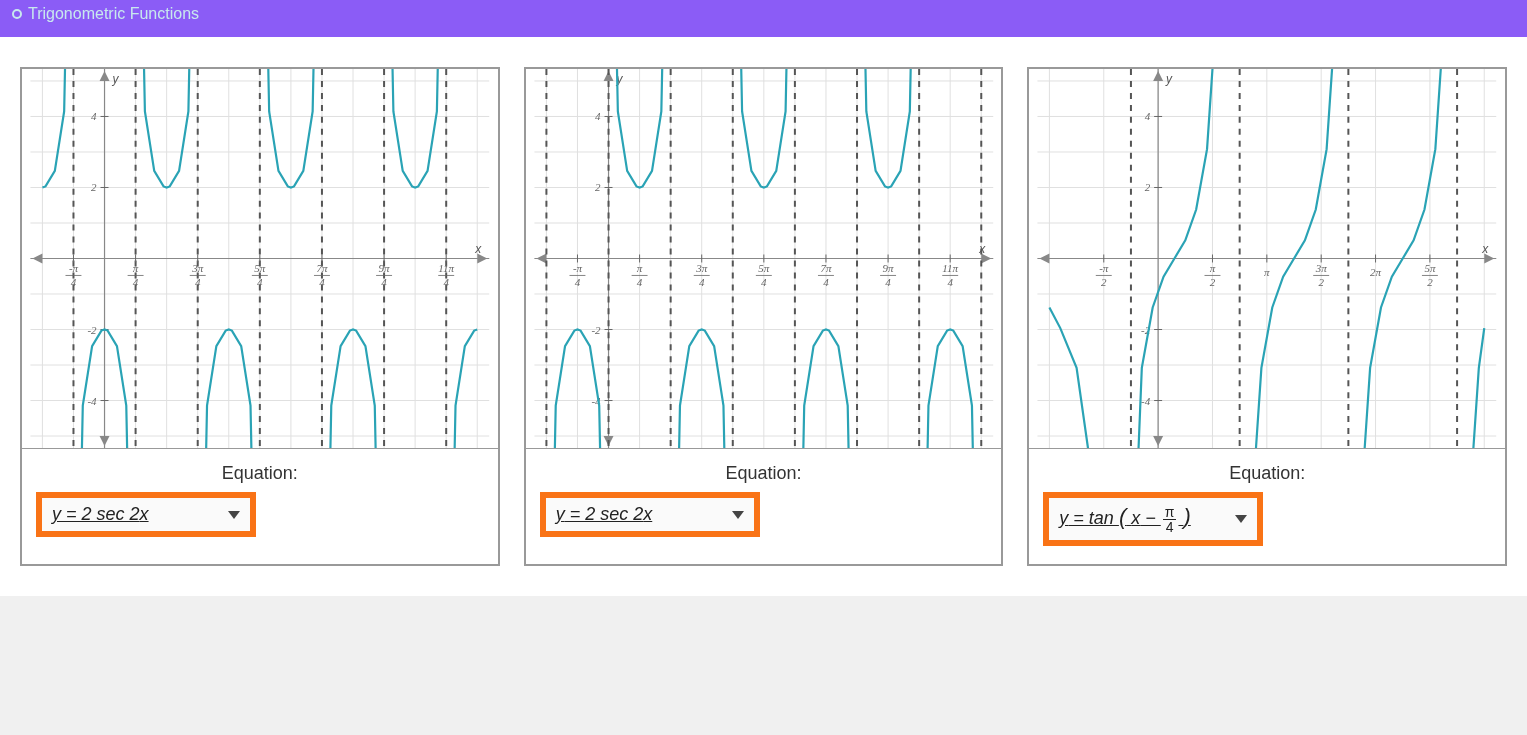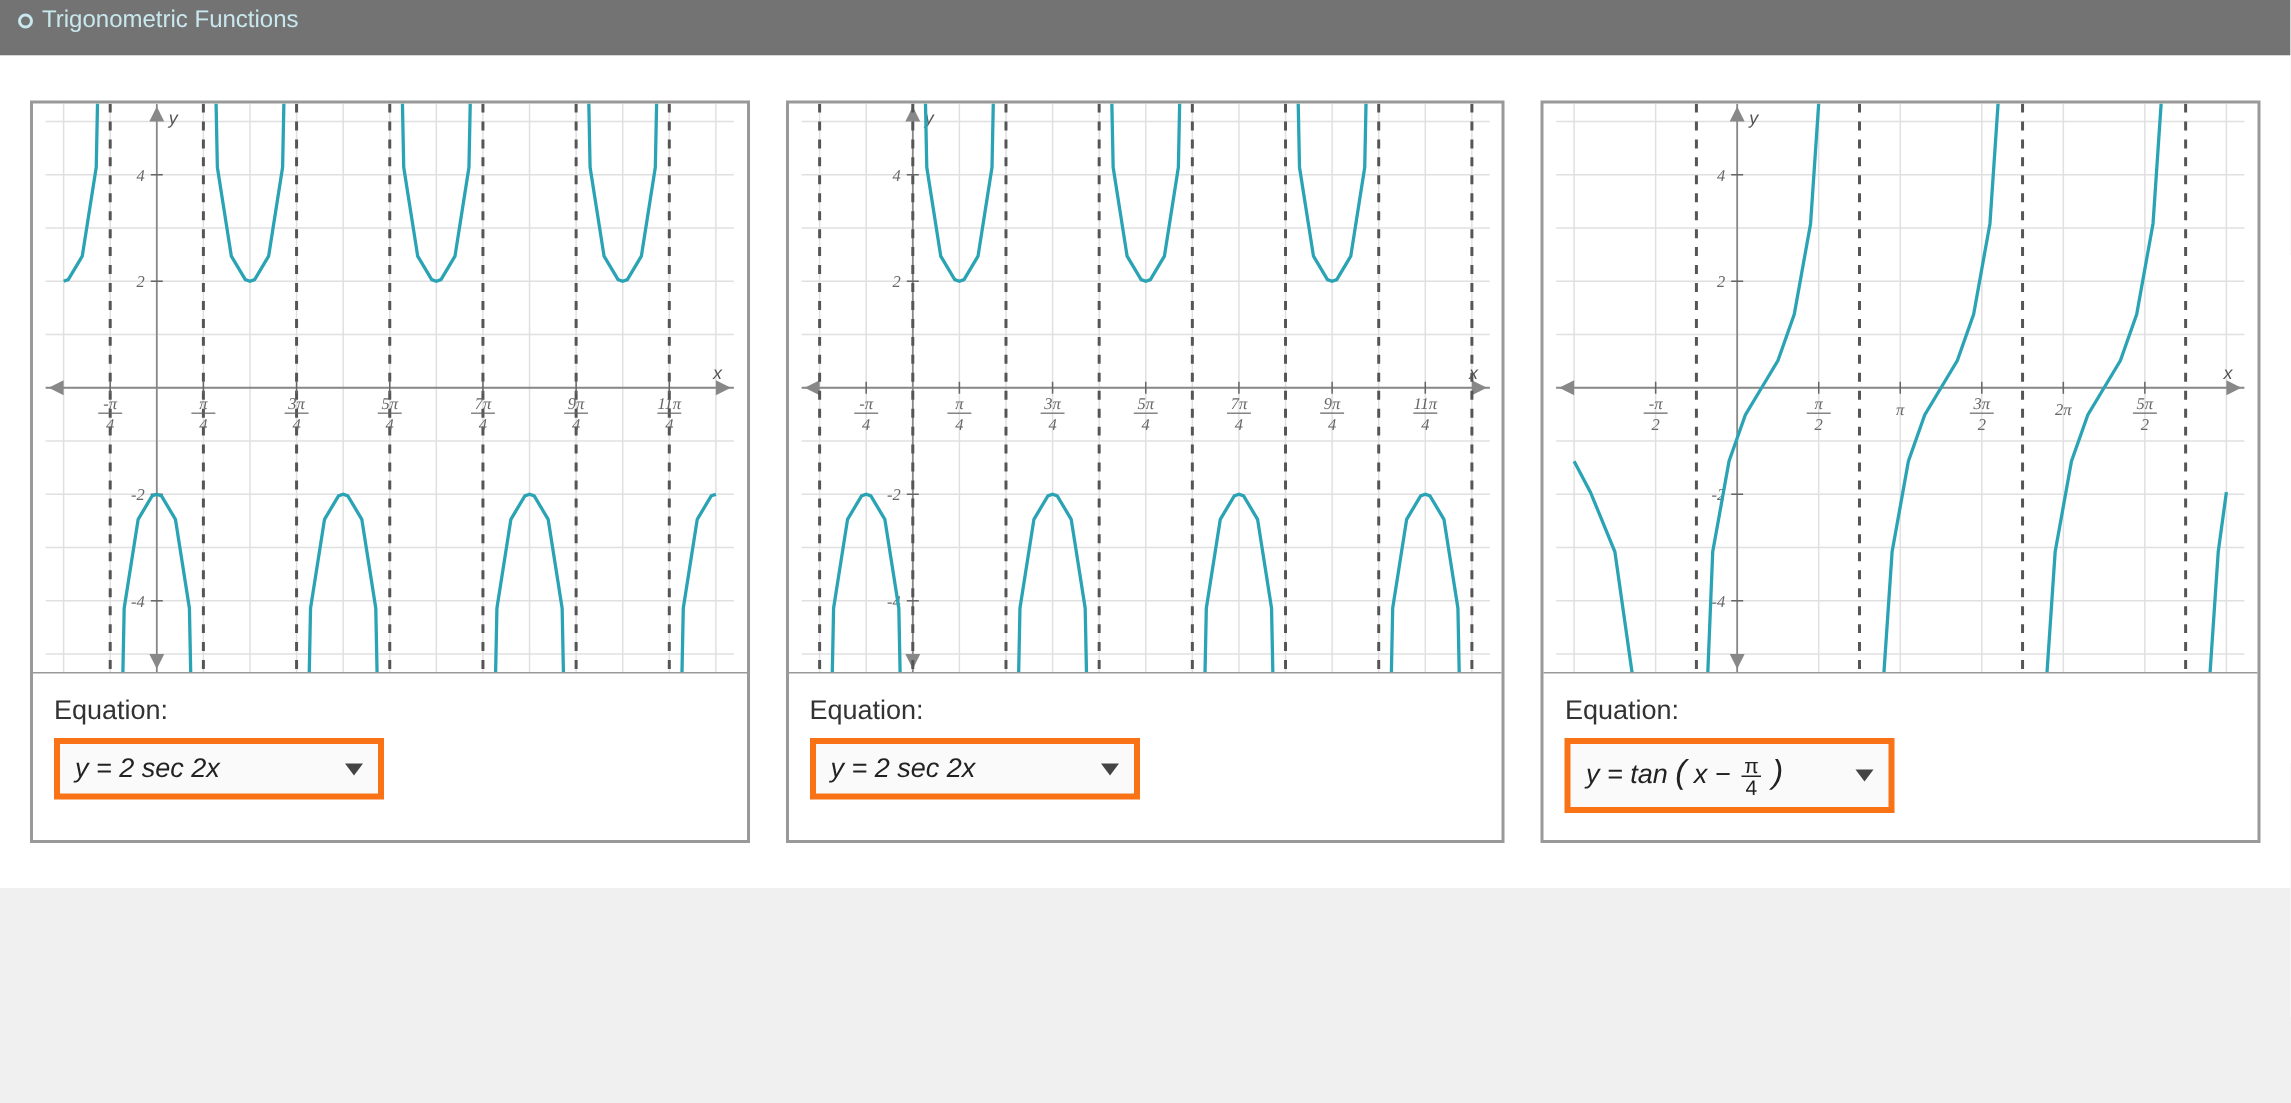--- a/index.html
+++ b/index.html
@@ -4,21 +4,21 @@
 <style>
   * { box-sizing: border-box; margin: 0; padding: 0; }
   body {
     font-family: Arial, Helvetica, sans-serif;
     background: #f0f0f0;
     width: 1527px;
     height: 735px;
     overflow: hidden;
   }
   .header {
-    background: #737373;
+    background: #8b5cf6;
     color: #fff;
     padding: 4px 12px 14px 12px;
   }
   .breadcrumb {
     font-size: 16px;
     color: #c8e8ee;
     display: flex;
     align-items: center;
     gap: 6px;
     line-height: 1.2;
@@ -53,32 +53,34 @@
     position: relative;
     overflow: hidden;
   }
   .answer {
     padding: 14px 14px 18px 14px;
   }
   .eq-label {
     font-size: 18px;
     color: #333;
     margin-bottom: 8px;
+    text-align: center;
   }
   .dropdown {
-    border: 4px solid #f97316;
+    border: 6px solid #f97316;
     background: #fafafa;
     display: inline-flex;
     align-items: center;
     gap: 8px;
     padding: 6px 10px;
     min-width: 220px;
     font-size: 18px;
     color: #222;
     cursor: pointer;
+    text-decoration: underline;
   }
   .dropdown .caret {
     margin-left: auto;
     width: 0; height: 0;
     border-left: 6px solid transparent;
     border-right: 6px solid transparent;
     border-top: 8px solid #444;
   }
   .eq-math { font-style: italic; white-space: nowrap; }
   .frac {

